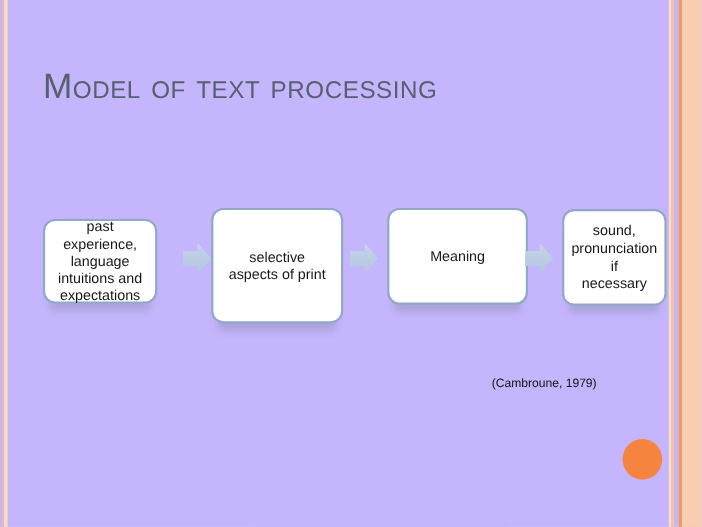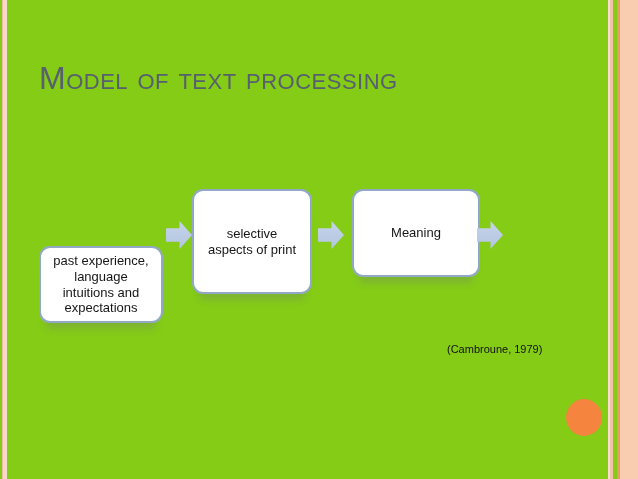--- a/index.html
+++ b/index.html
@@ -1,20 +1,20 @@
 <!DOCTYPE html>
 <html><head>
 <meta charset="utf-8">
 <style>
   html, body { margin: 0; padding: 0; background: #fff; }
   #slide {
     position: relative;
     width: 638px;
     height: 479px;
-    background: #84cc16;
+    background: #c4b5fd;
     overflow: hidden;
     font-family: "Liberation Sans", sans-serif;
   }
 
   
   .left-stripe {
     position: absolute;
     left: 2px; top: 0; bottom: 0; width: 5px;
     background: linear-gradient(to right, #ecbda2 0 30%, #f7dbca 30% 100%);
   }
@@ -53,21 +53,21 @@
     align-items: center;
     justify-content: center;
     text-align: center;
     font-size: 13px;
     line-height: 1.22;
     color: #161616;
     padding: 4px 6px;
     box-shadow: 0 13px 7px -7px rgba(110, 118, 130, 0.28);
   }
   .box .box-text { white-space: pre-line; }
-  .box1 { left: 39px;  top: 199px; width: 124px; height: 77px; margin-top: 47px; }
+  .box1 { left: 39px;  top: 199px; width: 104px; height: 77px; }
   .box2 { left: 192px; top: 189px; width: 120px; height: 105px; }
   .box3 { left: 352px; top: 189px; width: 128px; height: 88px; }
   .box4 { left: 511px; top: 190px; width: 95px;  height: 88px; }
 
   
   .arrow {
     position: absolute;
     width: 26px; height: 28px;
     background: linear-gradient(to bottom, #c6d4ea, #b3c5e0);
     clip-path: polygon(0 26%, 52% 26%, 52% 0, 100% 50%, 52% 100%, 52% 74%, 0 74%);
@@ -120,18 +120,23 @@
   </div>
 
   <div class="arrow arrow2"></div>
 
   <div class="box box3">
     <span class="box-text">Meaning</span>
   </div>
 
   <div class="arrow arrow3"></div>
 
+  <div class="box box4">
+    <span class="box-text">sound,
+pronunciation if
+necessary</span>
+  </div>
 
   <div class="citation">(Cambroune, 1979)</div>
 
   <div class="orange-circle"></div>
 
 </div>
 
 </body></html>

